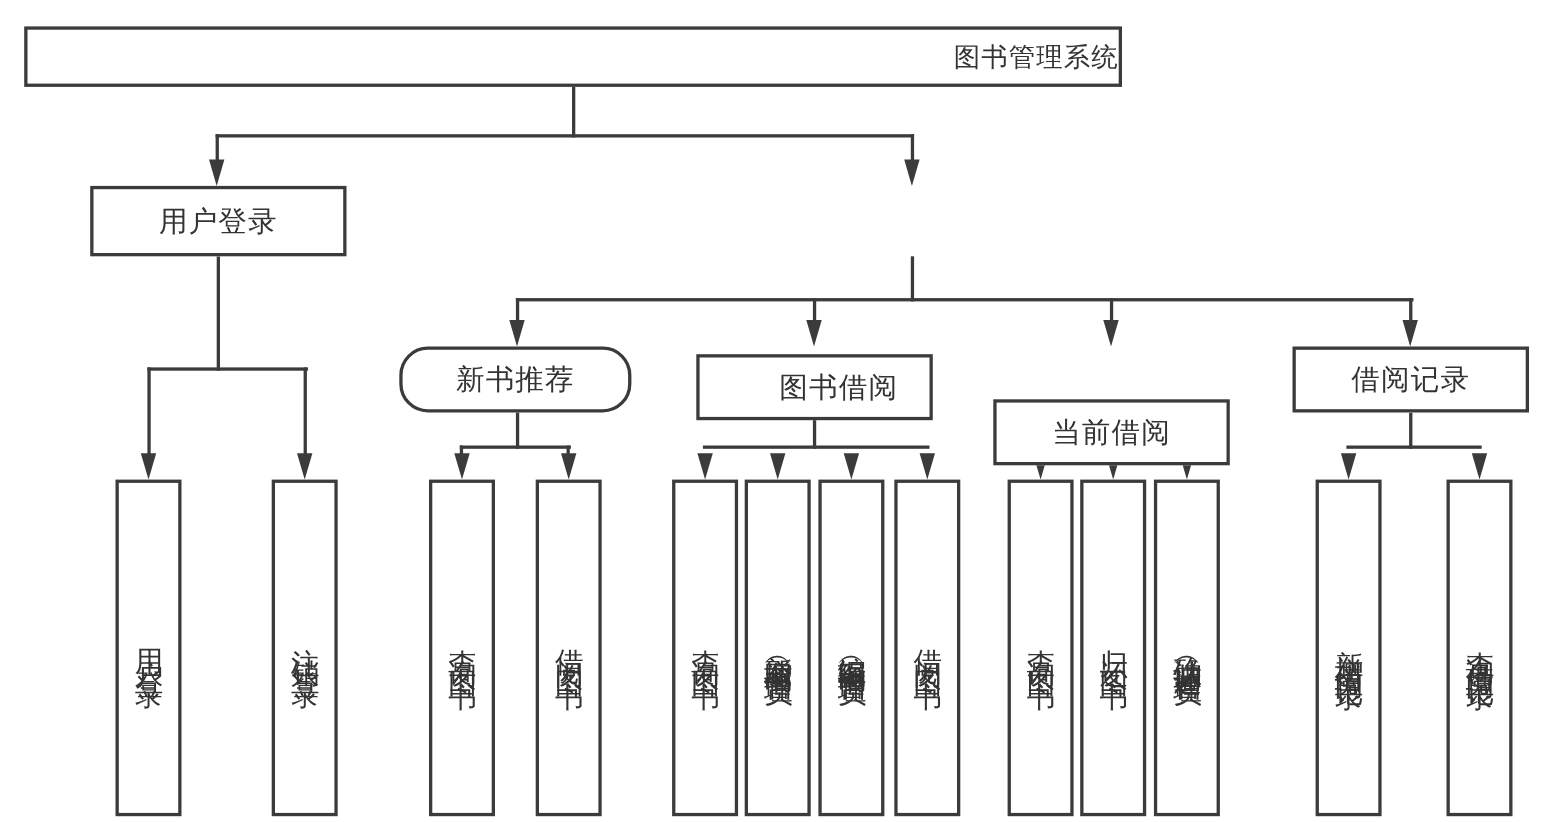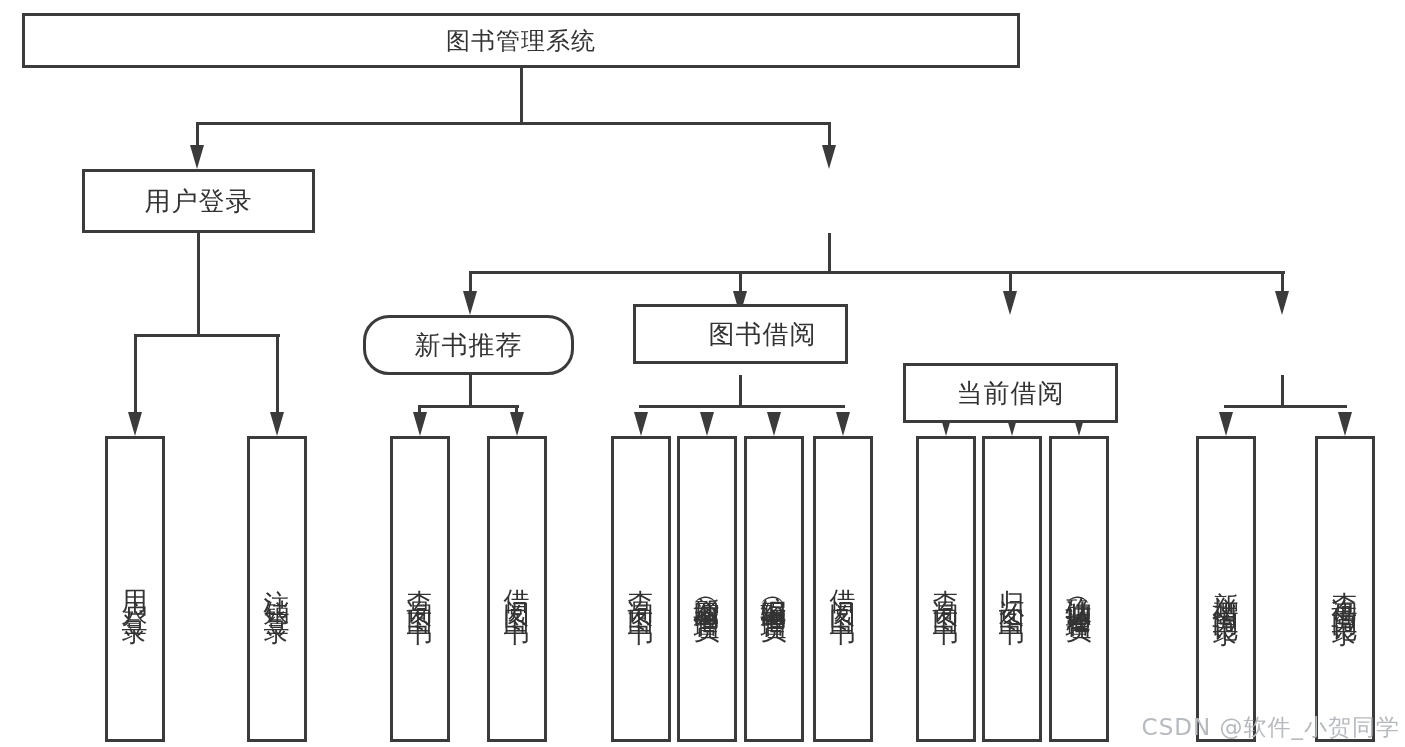--- a/index.html
+++ b/index.html
@@ -49,36 +49,39 @@
     color:#b6b9be;
     z-index:5;
     letter-spacing:1px;
   }
 </style>
 </head>
 <body>
 
 <div id="canvas">
 
-  <div class="box root" style="left:22px;top:13px;width:998px;height:55px;">
+  <div class="box root" style="left:22px;top:24px;width:998px;height:55px;justify-content:flex-end;">
     <span>图书管理系统</span>
   </div>
 
   <div class="box" style="left:82px;top:169px;width:233px;height:64px;">
     <span>用户登录</span>
   </div>
 
   <div class="box" style="left:363px;top:315px;width:211px;height:60px;border-radius:26px;">
     <span>新书推荐</span>
   </div>
-  <div class="box" style="left:633px;top:304px;width:215px;height:60px;padding-left:44px;">
+  <div class="box" style="left:633px;top:322px;width:215px;height:60px;padding-left:44px;">
     <span>图书借阅</span>
   </div>
   <div class="box" style="left:903px;top:315px;width:215px;height:60px;margin-top:48px;">
     <span>当前借阅</span>
+  </div>
+  <div class="box" style="left:1175px;top:315px;width:215px;height:60px;">
+    <span>借阅记录</span>
   </div>
 
   <div class="box vbox" style="left:105px;top:436px;width:60px;height:306px;">
     <span class="vtext vs4">用户登录</span>
   </div>
   <div class="box vbox" style="left:247px;top:436px;width:60px;height:306px;">
     <span class="vtext vs4">注销登录</span>
   </div>
   <div class="box vbox" style="left:390px;top:436px;width:60px;height:306px;">
     <span class="vtext vs4">查询图书</span>
@@ -157,15 +160,14 @@
   <div class="hl" style="left:944px;top:405px;width:137px;"></div>
   <div class="ar" style="left:939px;top:412px;"></div>
   <div class="ar" style="left:1005px;top:412px;"></div>
   <div class="ar" style="left:1072px;top:412px;"></div>
 
   <div class="vl" style="left:1281px;top:375px;height:33px;"></div>
   <div class="hl" style="left:1224px;top:405px;width:123px;"></div>
   <div class="ar" style="left:1219px;top:412px;"></div>
   <div class="ar" style="left:1338px;top:412px;"></div>
 
-  <div class="watermark">CSDN @软件_小贺同学</div>
 
 </div>
 
 </body></html>

